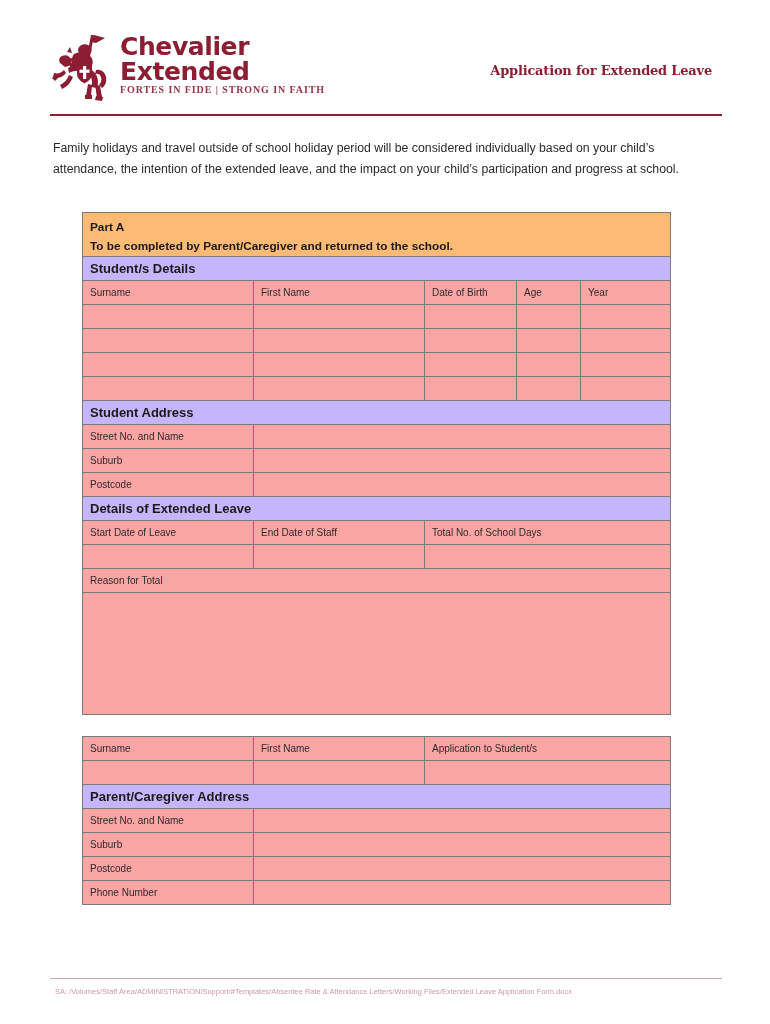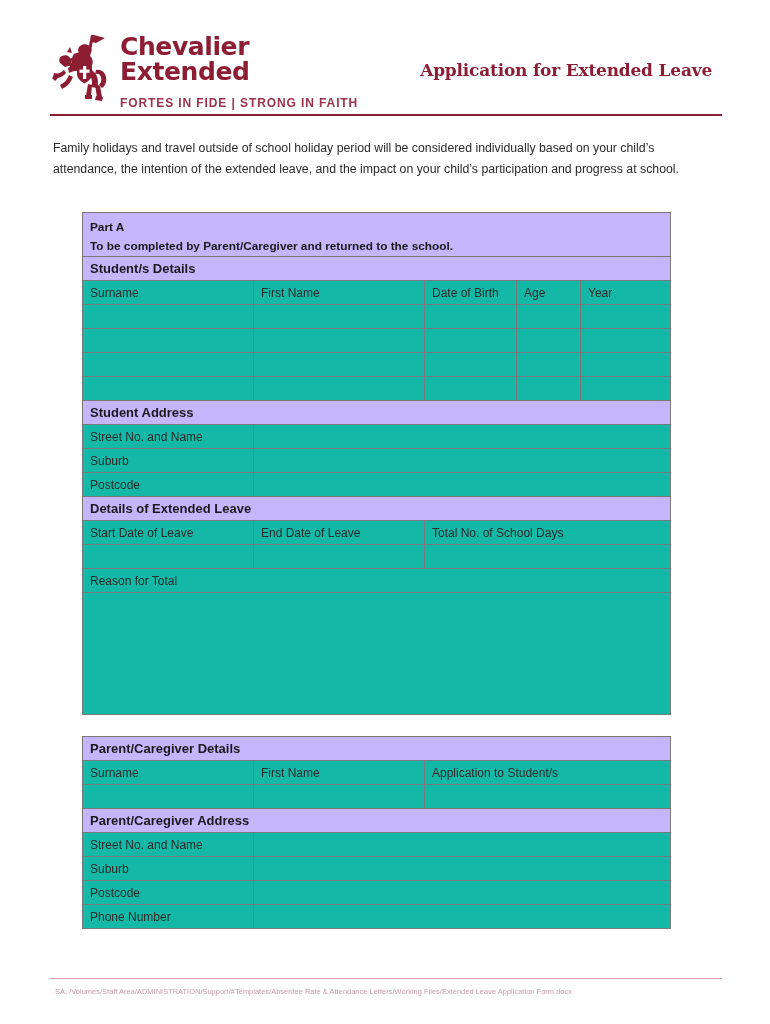--- a/index.html
+++ b/index.html
@@ -55,37 +55,37 @@
   .logo-name {
     font-family: "DejaVu Sans", sans-serif;
     font-size: 25px;
     line-height: 25px;
     font-weight: 700;
     color: #8c1d33;
     letter-spacing: -0.4px;
   }
 
   .logo-tagline {
-    margin-top: 12px;
-    font-family: Liberation Sans, sans-serif;
-    font-size: 12px;
+    margin-top: 0;
+    font-family: Liberation Serif, serif;
+    font-size: 10px;
     font-weight: 700;
     letter-spacing: 0.9px;
     color: #9d3149;
     white-space: nowrap;
   }
 
   .doc-title {
     position: absolute;
     right: 58px;
     top: 58px;
     width: 420px;
     text-align: right;
     font-family: "DejaVu Serif", serif;
-    font-size: 17px;
+    font-size: 13px;
     line-height: 25px;
     font-weight: 700;
     color: #8c1d33;
     letter-spacing: -0.2px;
   }
 
   .header-rule {
     position: absolute;
     left: 50px;
     top: 114px;
@@ -110,36 +110,36 @@
     position: absolute;
     border-collapse: collapse;
     table-layout: fixed;
     border: 1.5px solid #6b6b6b;
   }
 
   .form-table td {
     border: 1px solid #7a7a7a;
     height: 24px;
     padding: 2px 7px;
-    font-size: 12px;
+    font-size: 10px;
     line-height: 16px;
     color: #2b2b2b;
     vertical-align: middle;
-    background: #14b8a6;
+    background: #fca5a5;
   }
 
   .form-table td.shade {
     background: #c4b5fd;
     font-weight: 700;
     font-size: 13px;
     color: #1a1a1a;
   }
 
   td.part-head {
-    background: #c4b5fd;
+    background: #fdba74;
     font-weight: 700;
     font-size: 11.8px;
     color: #1a1a1a;
     height: 44px;
     padding-top: 4px;
     padding-bottom: 0;
     line-height: 19px;
   }
 
   td.reason-box {
@@ -314,21 +314,21 @@
         <td>Postcode</td>
         <td colspan="4"></td>
       </tr>
 
       <tr>
         <td class="shade" colspan="5">Details of Extended Leave</td>
       </tr>
 
       <tr>
         <td>Start Date of Leave</td>
-        <td>End Date of Leave</td>
+        <td>End Date of Staff</td>
         <td colspan="3">Total No. of School Days</td>
       </tr>
       <tr>
         <td></td>
         <td></td>
         <td colspan="3"></td>
       </tr>
 
       <tr>
         <td colspan="5">Reason for Total</td>
@@ -340,23 +340,20 @@
   </table>
 
   <table class="form-table" id="table-b">
     <colgroup>
       <col style="width:171px">
       <col style="width:171px">
       <col style="width:246px">
     </colgroup>
     <tbody>
       <tr>
-        <td class="shade" colspan="3">Parent/Caregiver Details</td>
-      </tr>
-      <tr>
         <td>Surname</td>
         <td>First Name</td>
         <td>Application to Student/s</td>
       </tr>
       <tr>
         <td></td>
         <td></td>
         <td></td>
       </tr>
 

